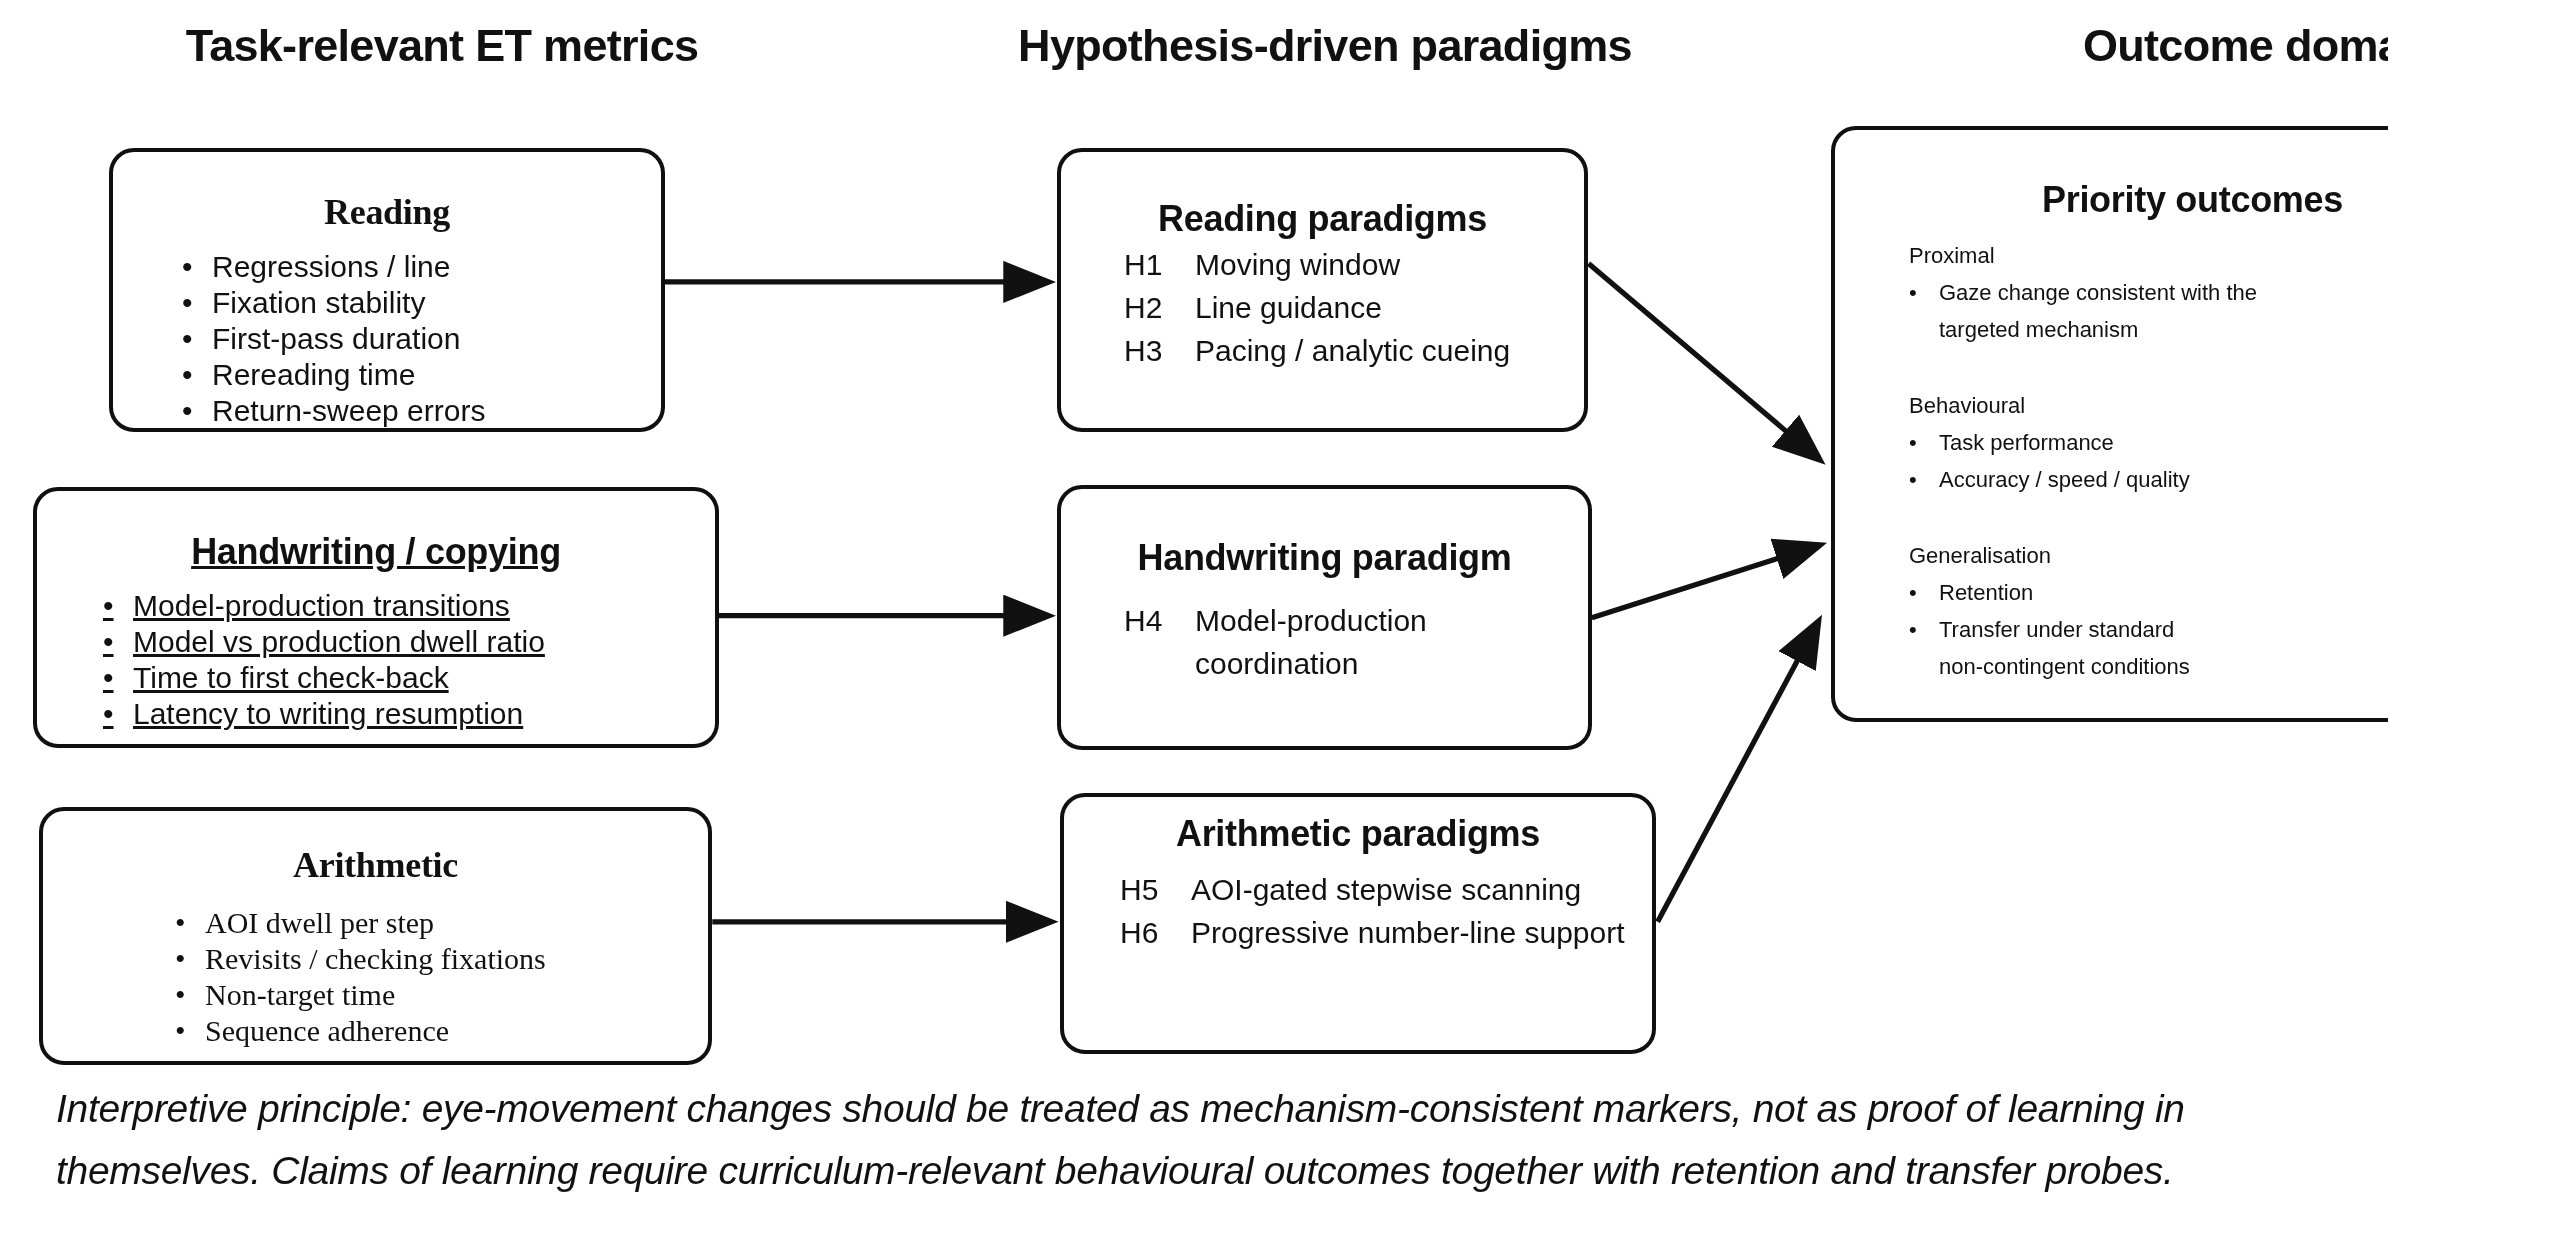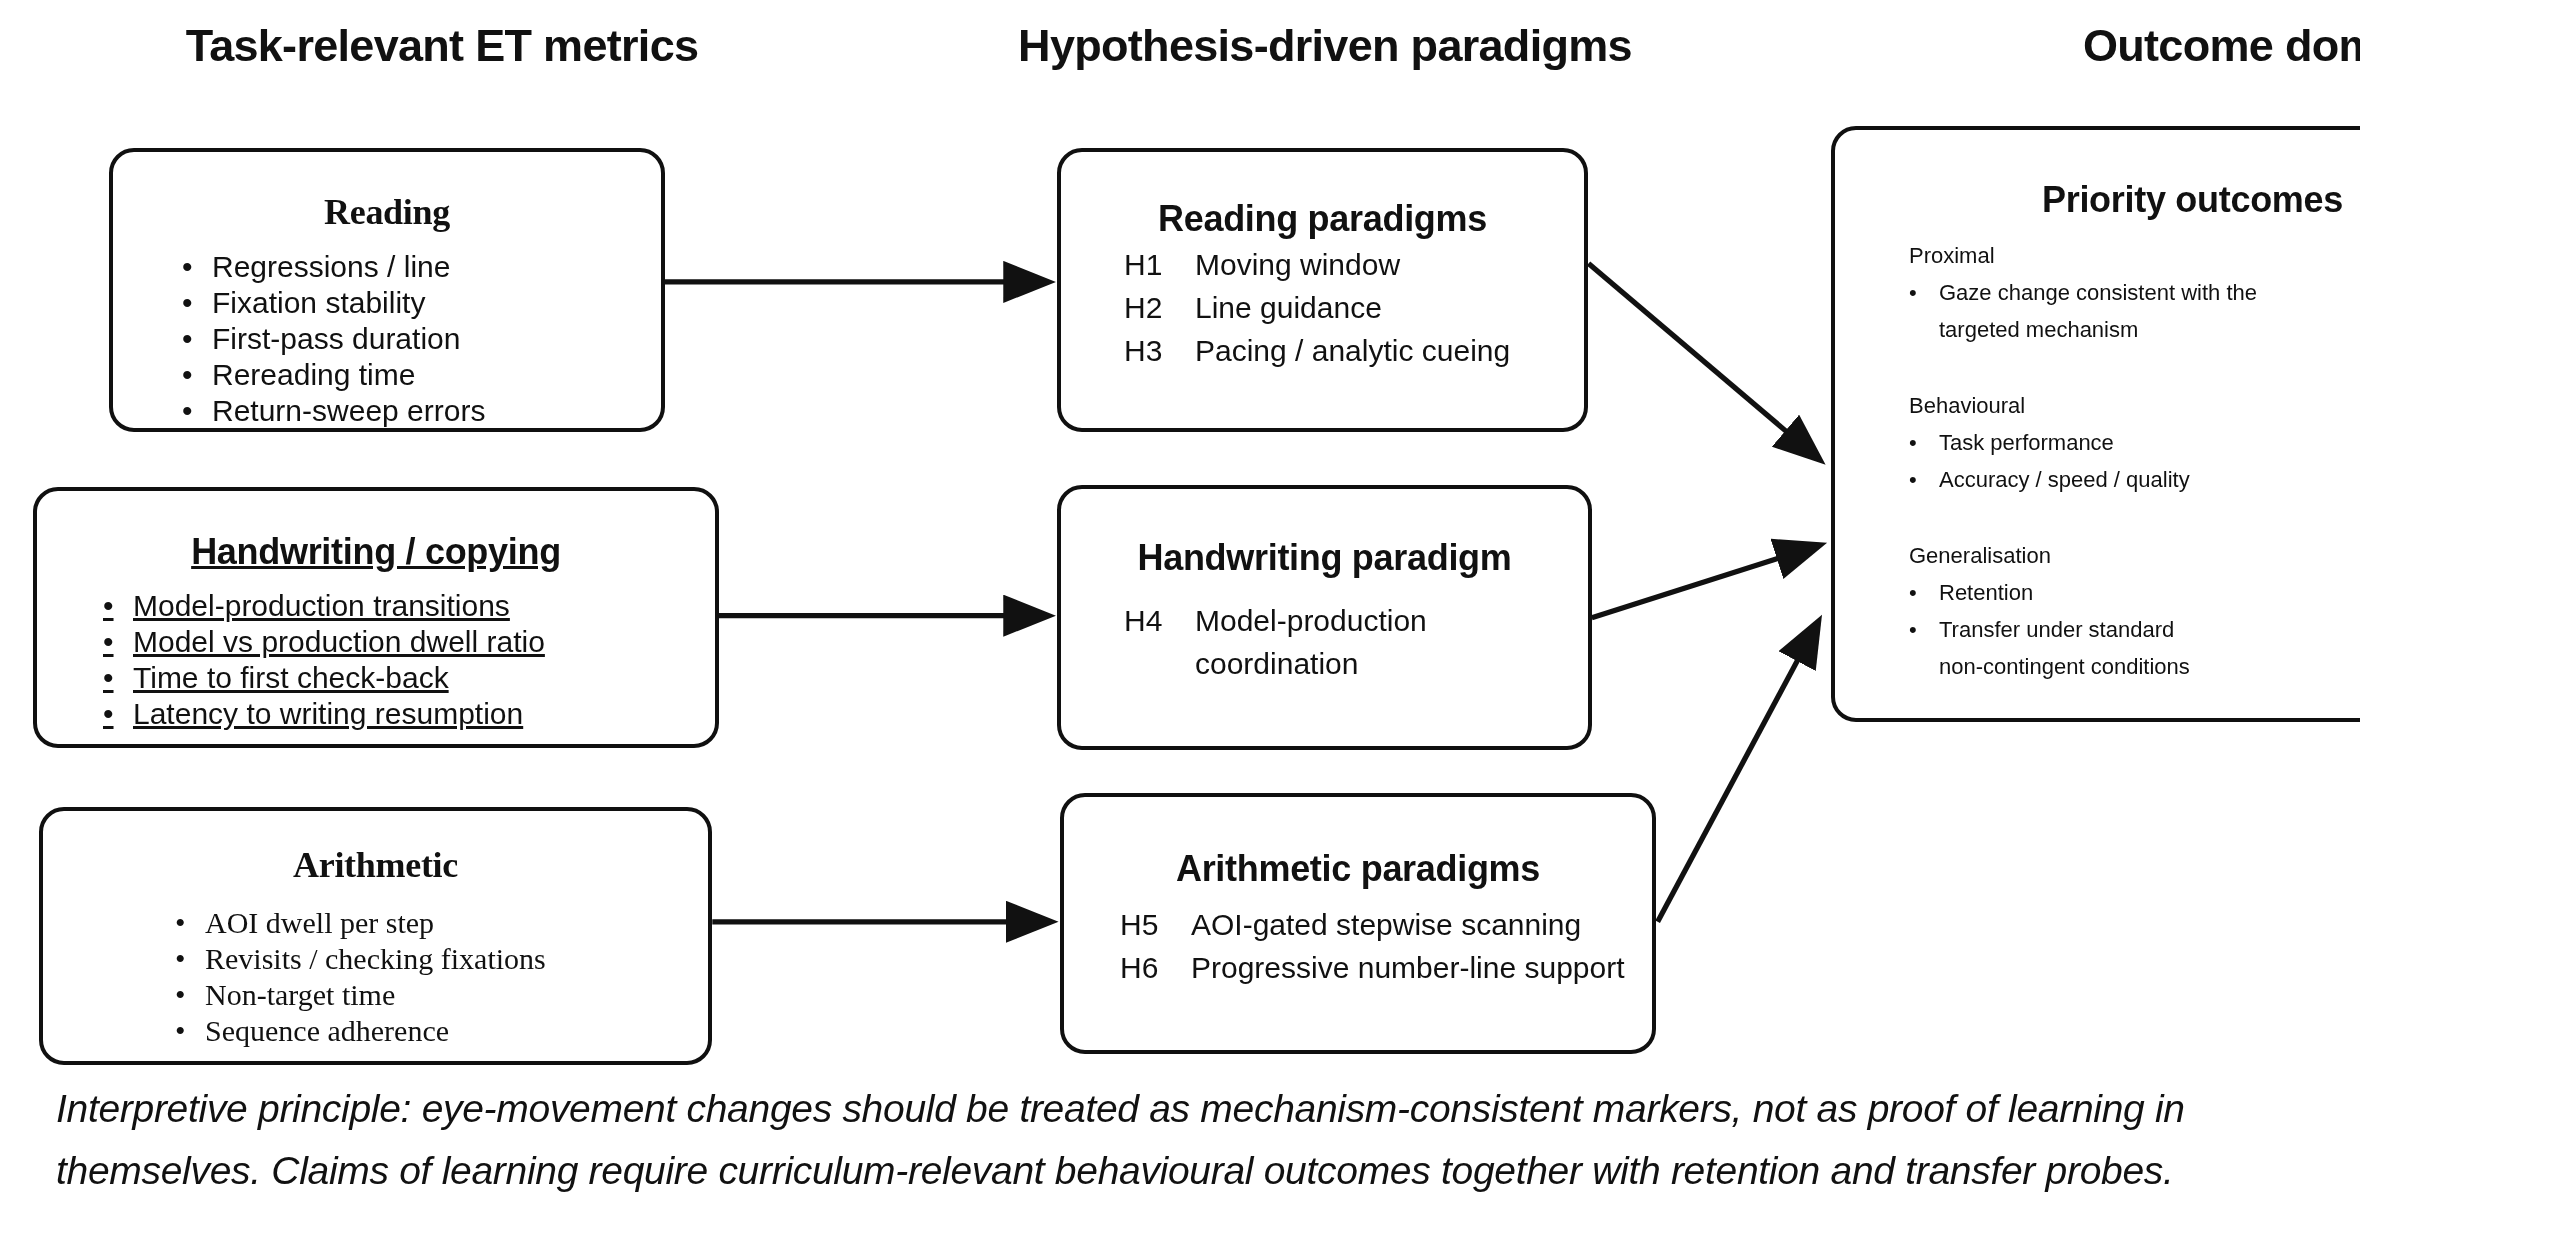--- a/index.html
+++ b/index.html
@@ -1,19 +1,20 @@
 <!DOCTYPE html>
 <html style="font-size:10.5px"><head>
 <meta charset="utf-8">
 <style>
   html,body{margin:0;padding:0;background:#ffffff;}
   .canvas{
     position:relative;width:2360px;height:1236px;background:#ffffff;
     font-family:"Liberation Sans","DejaVu Sans",sans-serif;color:#111;
     overflow:hidden;
+    padding-left:28px;
   }
   .col-header{
     position:absolute;top:20px;font-size:45px;font-weight:bold;
     text-align:center;letter-spacing:-0.7px;white-space:nowrap;
   }
   #hdr-metrics{left:113px;width:658px;}
   #hdr-paradigms{left:1004px;width:642px;}
   #hdr-outcomes{left:1945px;width:658px;}
 
   .box{
@@ -27,21 +28,21 @@
   #box-handwriting-paradigm{left:1057px;top:485px;width:535px;height:265px;}
   #box-arithmetic-paradigms{left:1060px;top:793px;width:596px;height:261px;}
   #box-outcomes{left:1831px;top:126px;width:723px;height:596px;}
 
   .box-title{font-size:36px;font-weight:bold;text-align:center;letter-spacing:-0.3px;white-space:nowrap;}
   #box-reading .box-title{margin-top:39px;font-family:Liberation Serif, serif;}
   #box-handwriting .box-title{margin-top:40px;}
   #box-arithmetic .box-title{margin-top:33px;}
   #box-reading-paradigms .box-title{margin-top:46px;}
   #box-handwriting-paradigm .box-title{margin-top:48px;}
-  #box-arithmetic-paradigms .box-title{margin-top:51px;}
+  #box-arithmetic-paradigms .box-title{margin-top:16px;}
   #box-outcomes .box-title{margin-top:49px;}
 
   .bullets{margin:0;padding:0;list-style:none;font-size:30px;line-height:36px;}
   #box-reading .bullets{margin-top:16px;padding-left:69px;}
   #box-handwriting .bullets{margin-top:15px;padding-left:66px;}
   #box-arithmetic .bullets{margin-top:19px;padding-left:132px;}
   .bullet-row{display:flex;align-items:flex-start;white-space:nowrap;}
   .dot{width:30px;flex:0 0 30px;}
 
   .h-items{margin-top:3.3px;padding-left:63px;font-size:30px;line-height:43px;}

